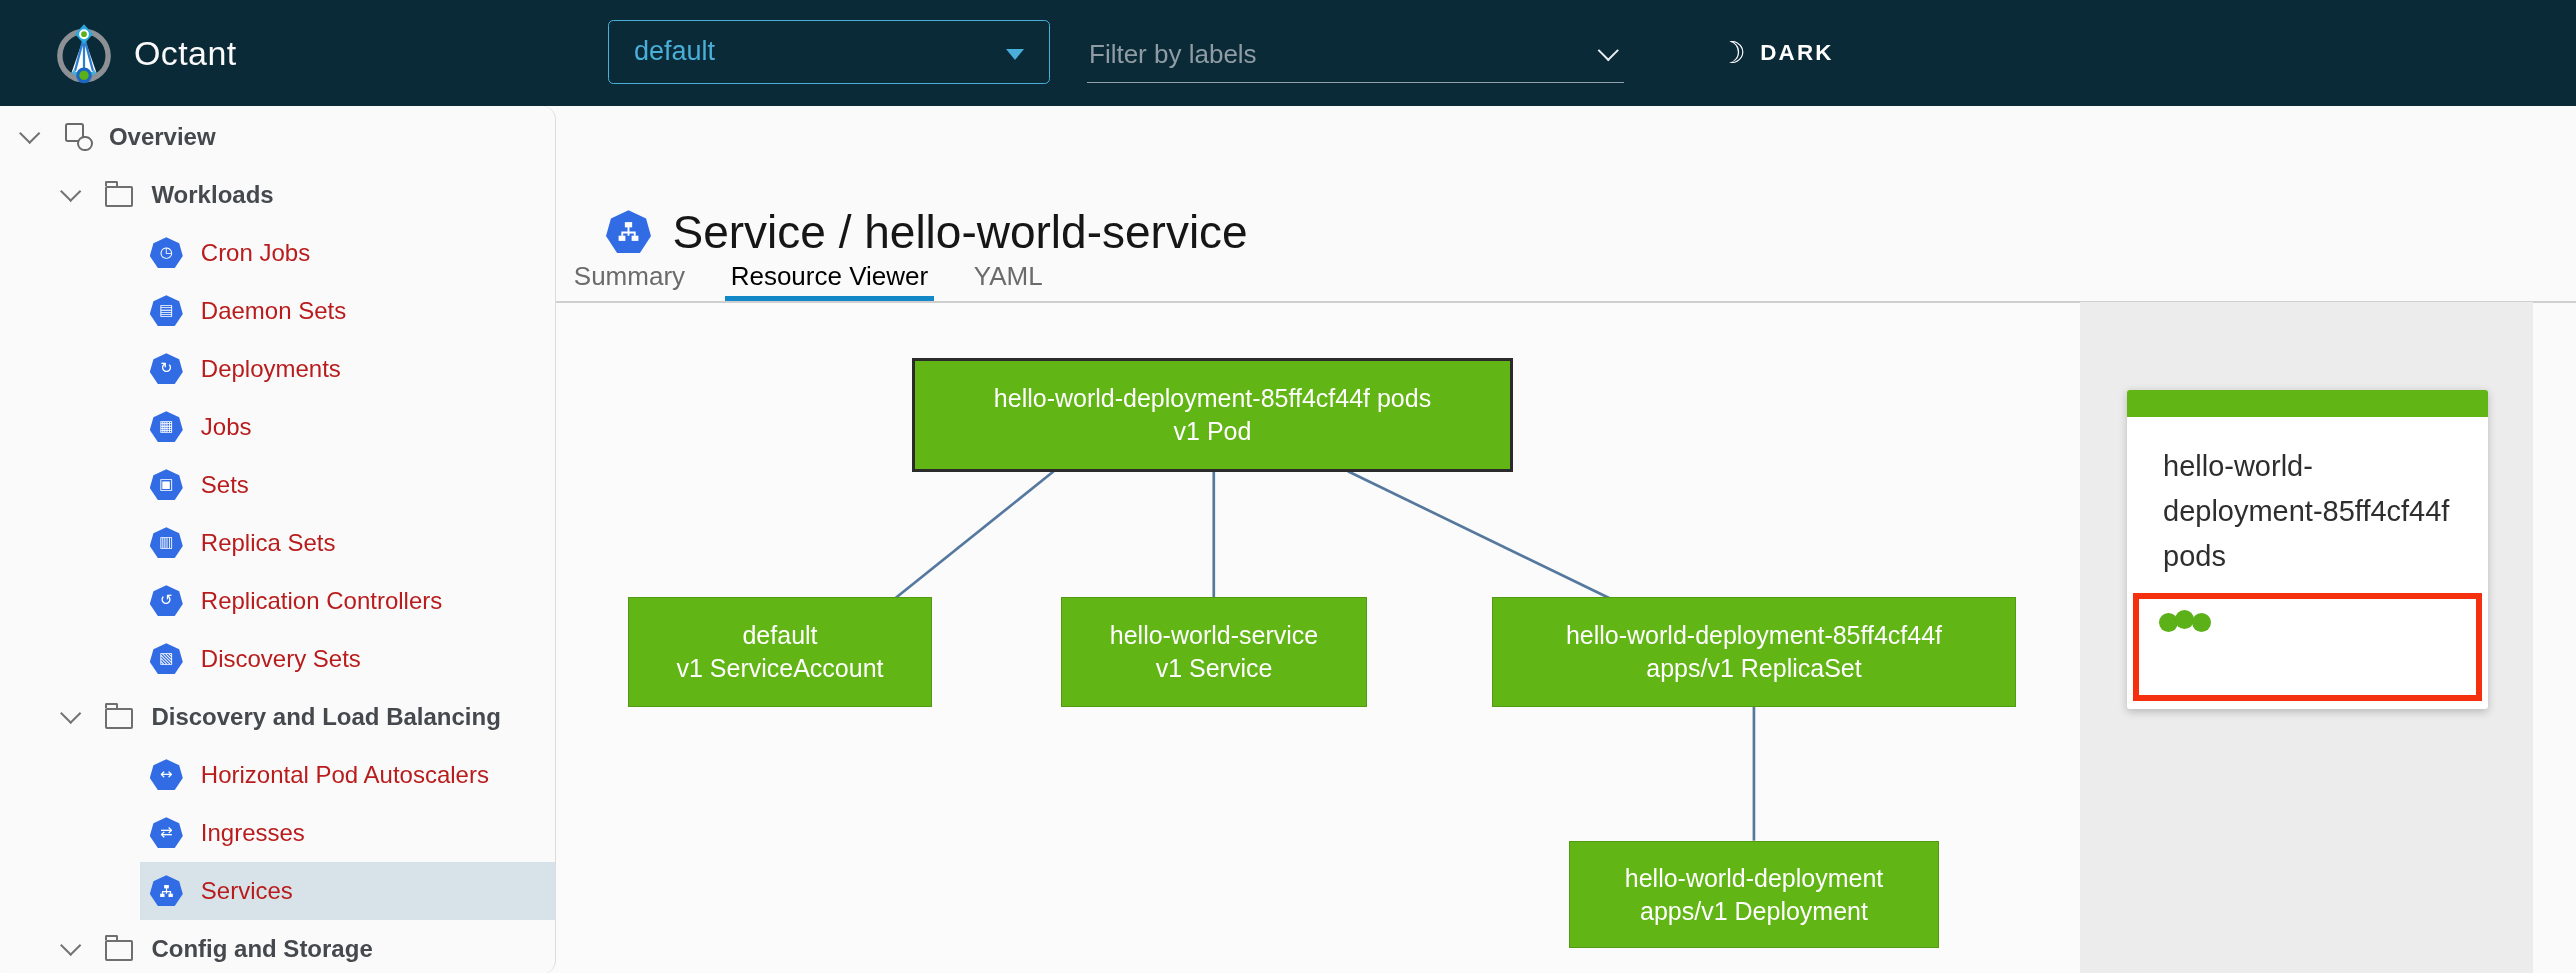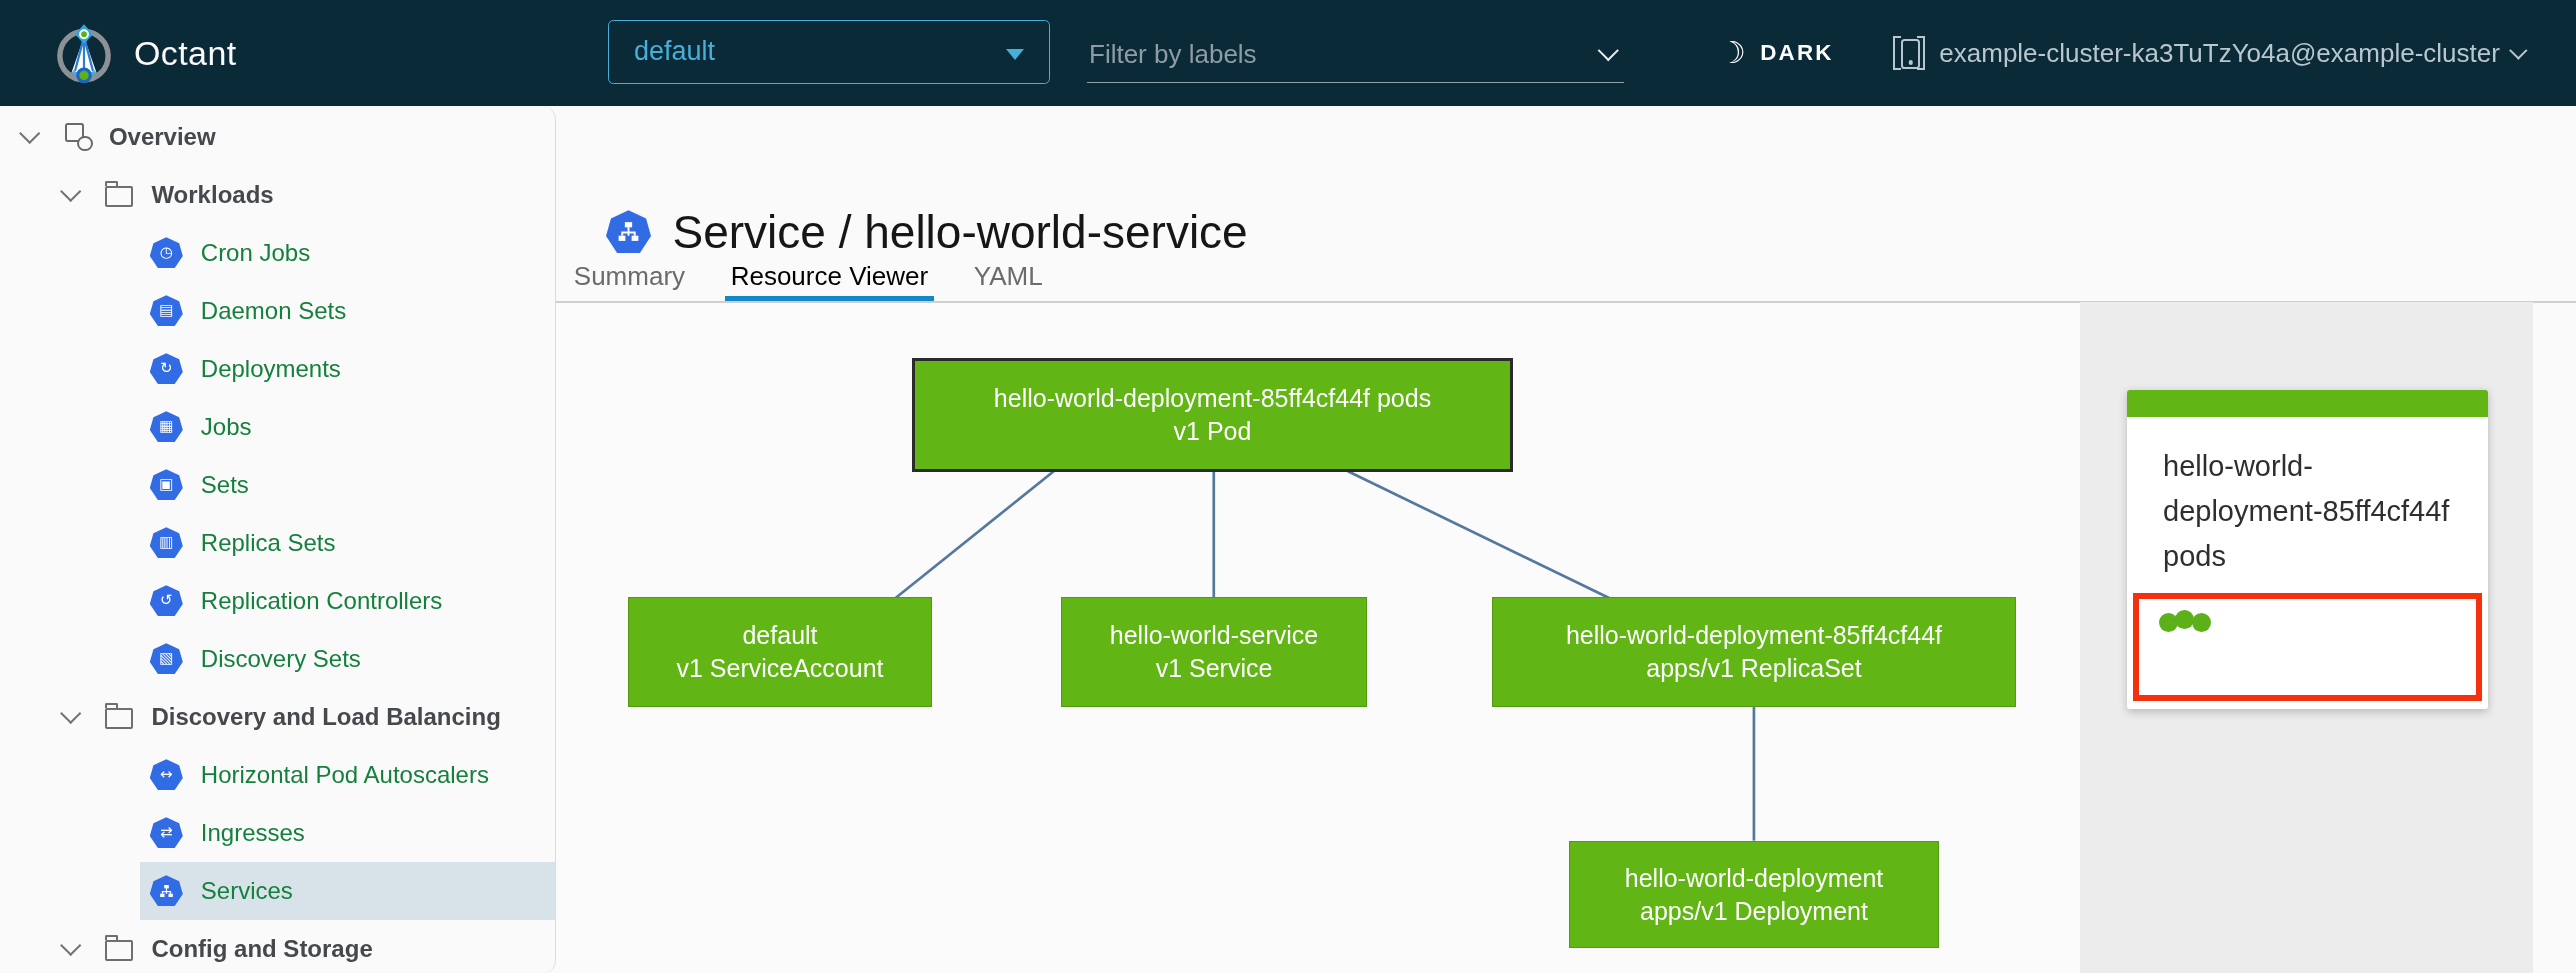--- a/index.html
+++ b/index.html
@@ -45,21 +45,21 @@
             width:4.5px;height:4.5px;border-radius:50%;background:#b9c6cd;}
   .ctx-name{color:#b9c6cd;font-size:26px;font-weight:300;}
   .ctx-chev{width:10.7px;height:10.7px;border-color:#b9c6cd;border-width:2.2px;margin-left:12.5px;
             margin-top:-5.4px;}
 
   
   .sidebar{position:absolute;left:0;top:106px;width:555px;height:868px;background:#fafafa;
            border-right:1.8px solid #dcdcdc;overflow:hidden;border-radius:14px;}
   .side-list{padding-top:1.8px;}
   .side-row{height:58px;display:flex;align-items:center;cursor:pointer;box-sizing:border-box;}
-  .side-row .lbl{font-size:24px;color:#15803d;white-space:nowrap;}
+  .side-row .lbl{font-size:24px;color:#b91c1c;white-space:nowrap;}
   .side-row.t-root{padding-left:21.5px;}
   .side-row.t-group{padding-left:63px;}
   .side-row.t-root .lbl,.side-row.t-group .lbl{font-weight:bold;color:#45494d;}
   .side-row.t-leaf{margin-left:140px;padding-left:9.8px;}
   .side-row.t-leaf.selected{background:#d8e3e9;}
   .tree-chev{width:13.4px;height:13.4px;border-right:2.7px solid #737373;border-bottom:2.7px solid #737373;
              transform:rotate(45deg);margin:-7.2px 27px 0 0;flex:none;}
   .ovw-icon{position:relative;width:29px;height:29px;margin-right:16px;flex:none;}
   .ovw-icon::before{content:'';position:absolute;left:0.9px;top:0.9px;width:15px;height:15px;
             border:2.7px solid #6a6a6a;border-radius:2.7px;}
@@ -136,27 +136,20 @@
     <div class="filter-wrap">
       <input class="filter-input" type="text" placeholder="Filter by labels" style="">
       <span class="chev filter-chev"></span>
     </div>
 
     <div class="dark-toggle">
       <span class="moon">☾</span>
       <span class="dark-label">DARK</span>
     </div>
 
-    <div class="context">
-      <span class="ctx-icon">
-          <span class="ctx-rect"></span>
-        </span>
-      <span class="ctx-name">example-cluster-ka3TuTzYo4a@example-cluster</span>
-      <span class="chev ctx-chev"></span>
-    </div>
   </header>
 
   <nav class="sidebar">
     <div class="side-list" id="side-list">
         <div class="side-row t-root">
           <span class="tree-chev"></span>
           <span class="ovw-icon"></span>
           <span class="lbl">Overview</span>
         </div>
         <div class="side-row t-group">

